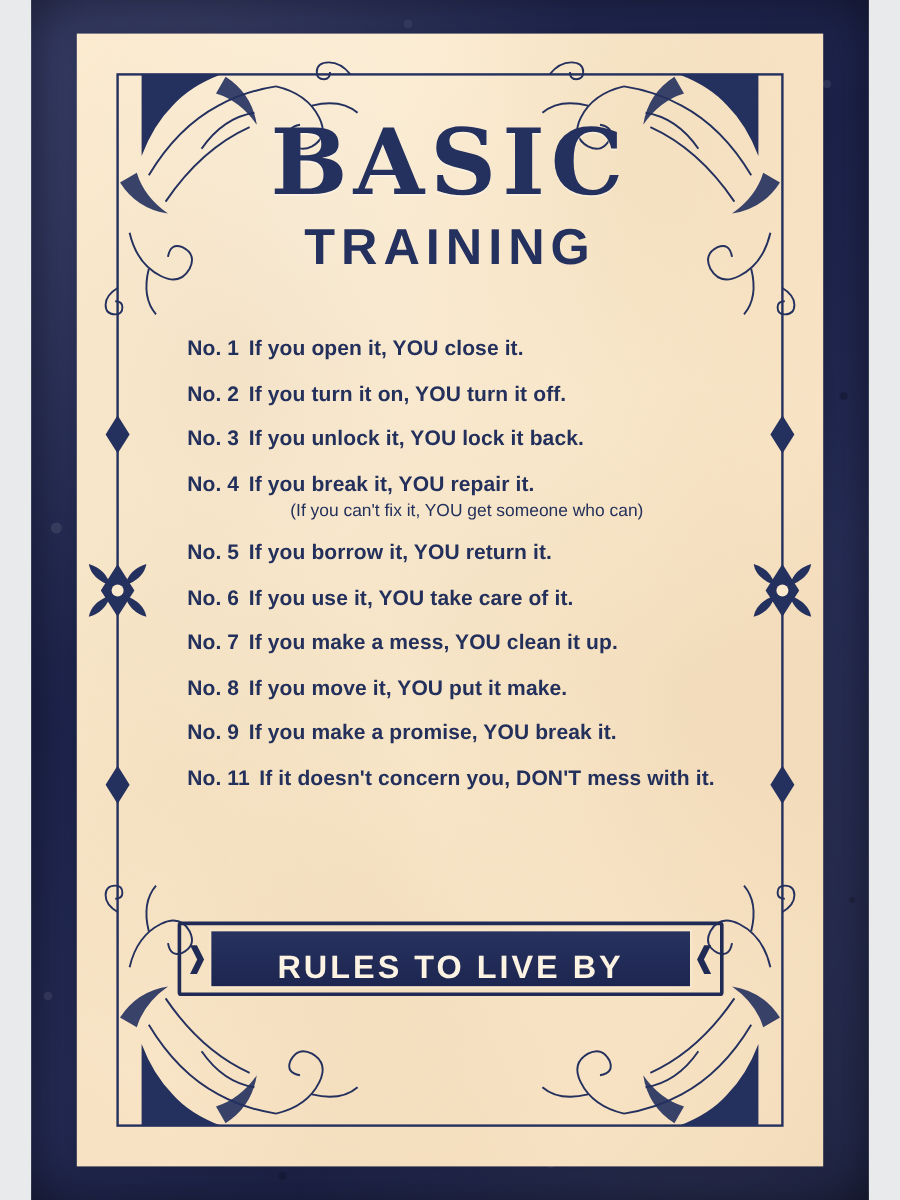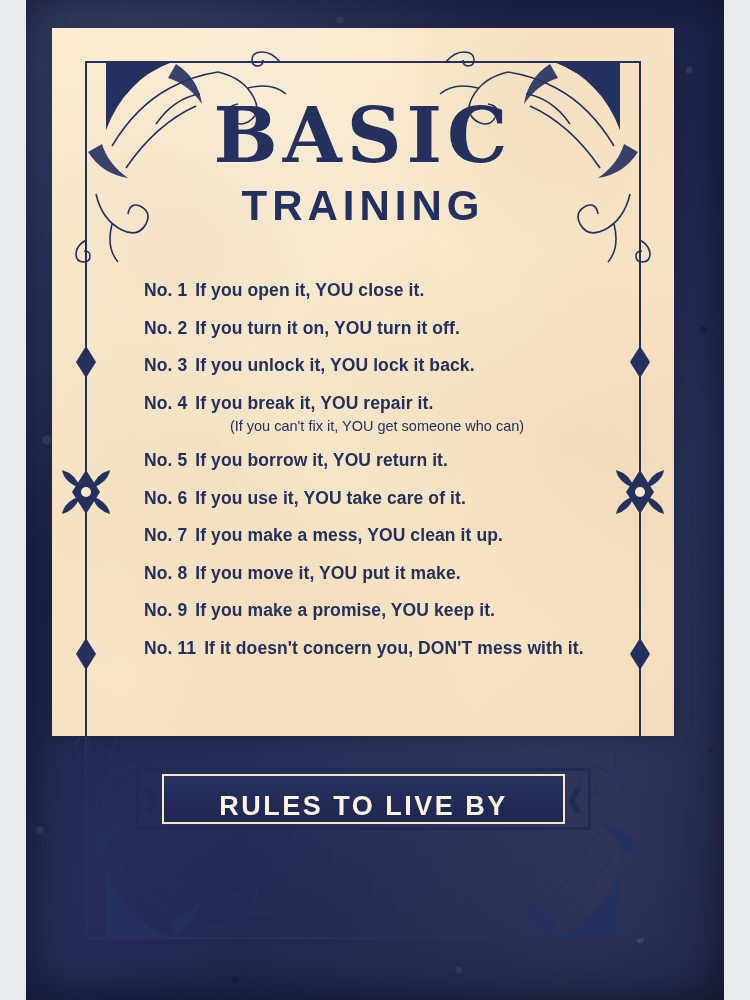--- a/index.html
+++ b/index.html
@@ -54,24 +54,24 @@
       radial-gradient(circle at 45% 2%, rgba(255,255,255,0.07) 0 3px, transparent 4px),
       radial-gradient(circle at 62% 97%, rgba(255,255,255,0.07) 0 3px, transparent 4px),
       radial-gradient(circle at 30% 98%, rgba(0,0,0,0.20) 0 3px, transparent 4px);
     opacity: 0.9;
     pointer-events: none;
   }
 
   
   #paper {
     position: absolute;
-    left: 52px;
+    left: 64px;
     top: 28px;
     width: 622px;
-    height: 708px;
+    height: 944px;
     background:
       radial-gradient(ellipse at 30% 18%, #fdf1dd 0%, #fbeacd 45%, #f7e2c3 75%, #f2dcbb 100%);
     box-shadow: 0 0 18px rgba(0,0,0,0.25);
   }
   
   #paper::before {
     content: "";
     position: absolute;
     inset: 0;
     background-image:
@@ -310,21 +310,21 @@
       <div id="rules">
           <div class="rule"><span class="num">No. 1</span> <span>If you open it, YOU close it.</span></div>
           <div class="rule"><span class="num">No. 2</span> <span>If you turn it on, YOU turn it off.</span></div>
           <div class="rule"><span class="num">No. 3</span> <span>If you unlock it, YOU lock it back.</span></div>
           <div class="rule"><span class="num">No. 4</span> <span>If you break it, YOU repair it.</span></div>
           <div class="rule-note">(If you can't fix it, YOU get someone who can)</div>
           <div class="rule"><span class="num">No. 5</span> <span>If you borrow it, YOU return it.</span></div>
           <div class="rule"><span class="num">No. 6</span> <span>If you use it, YOU take care of it.</span></div>
           <div class="rule"><span class="num">No. 7</span> <span>If you make a mess, YOU clean it up.</span></div>
           <div class="rule"><span class="num">No. 8</span> <span>If you move it, YOU put it make.</span></div>
-          <div class="rule"><span class="num">No. 9</span> <span>If you make a promise, YOU keep it.</span></div>
+          <div class="rule"><span class="num">No. 9</span> <span>If you make a promise, YOU break it.</span></div>
           <div class="rule"><span class="num">No. 11</span> <span>If it doesn't concern you, DON'T mess with it.</span></div>
         </div>
 
       <div id="banner">
         <div id="banner-outline"></div>
         <span class="banner-curl left">❱❰</span>
         <span class="banner-curl right">❱❰</span>
         <div id="banner-fill">
           <span id="banner-text">RULES TO LIVE BY</span>
         </div>

